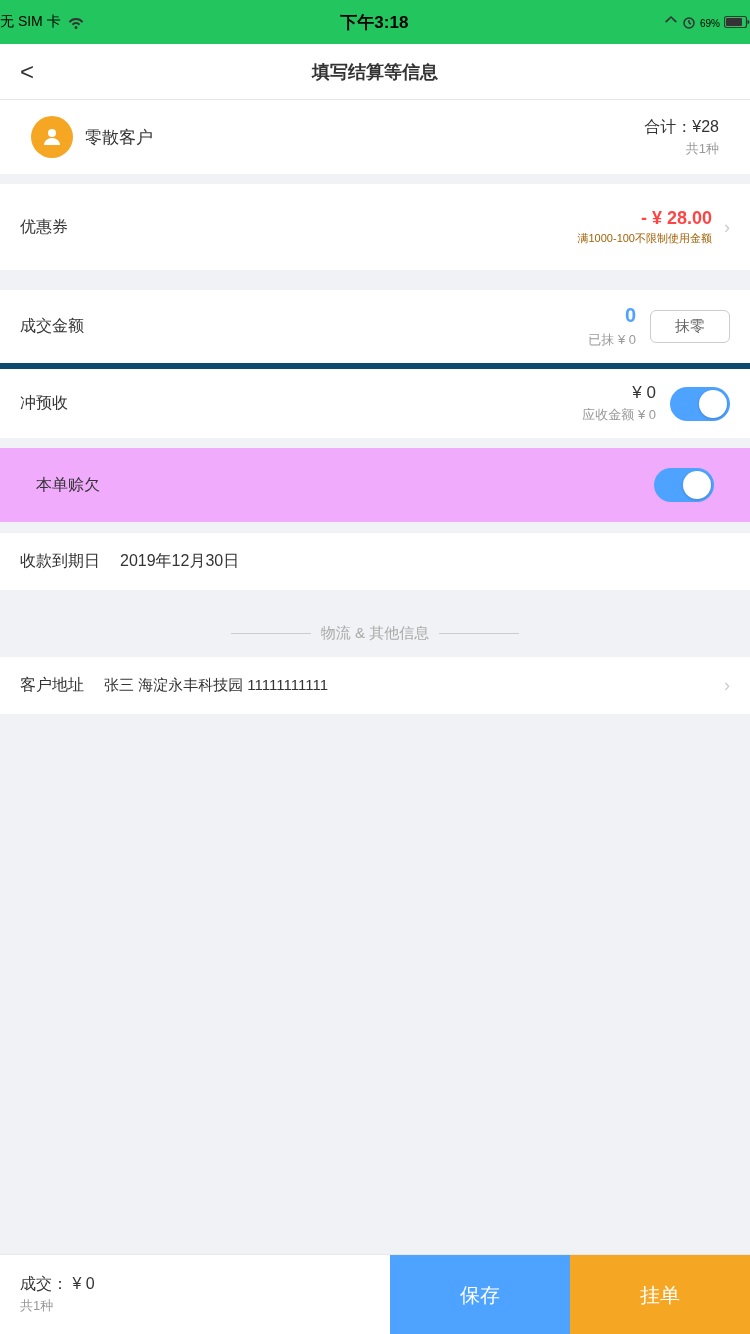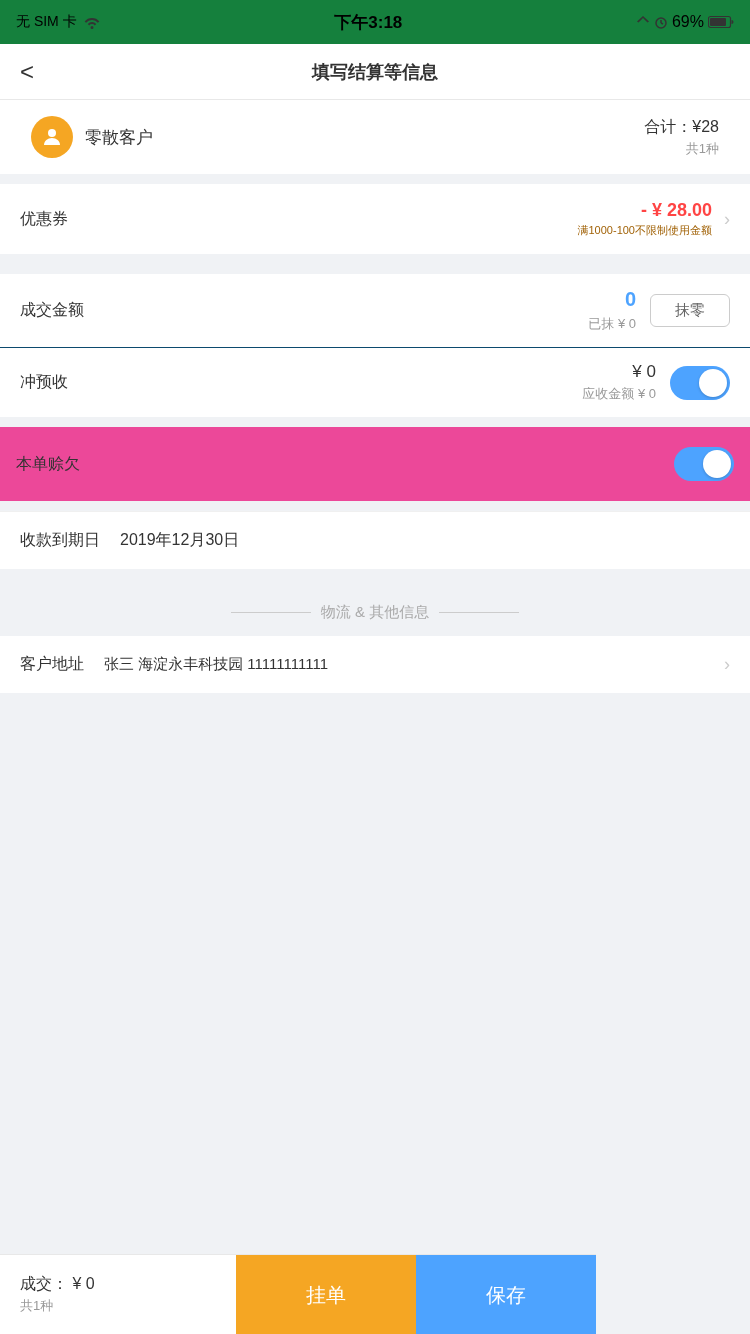--- a/index.html
+++ b/index.html
@@ -8,32 +8,32 @@
       font-family: -apple-system, 'PingFang SC', 'Helvetica Neue', sans-serif;
       background: #f0f2f5;
       width: 750px;
       min-height: 1334px;
       position: relative;
       overflow-x: hidden;
     }
 
     
     .status-bar {
-      background: #15803d;
+      background: #22c55e;
       height: 44px;
       display: flex;
       align-items: center;
       justify-content: space-between;
-      padding: 0 16px;
+      padding: 0 0;
       font-size: 15px;
       font-weight: 500;
     }
     .status-left { display: flex; align-items: center; gap: 6px; font-size: 14px; }
     .status-center { font-size: 17px; font-weight: 600; }
-    .status-right { display: flex; align-items: center; gap: 4px; font-size: 16px; }
+    .status-right { display: flex; align-items: flex-end; gap: 4px; font-size: 10px; }
 
     
     .nav-bar {
       background: #fff;
       height: 56px;
       display: flex;
       align-items: center;
       justify-content: center;
       position: relative;
       border-bottom: 1px solid #e8e8e8;
@@ -131,21 +131,21 @@
       text-align: right;
     }
 
     
     .deal-row {
       padding: 14px 20px;
       display: flex;
       align-items: center;
       justify-content: space-between;
       background: #fff;
-      border-bottom: 1px solid #0c4a6e;
+      border-bottom: 6px solid #0c4a6e;
     }
     .deal-value-area {
       display: flex;
       align-items: center;
       gap: 14px;
     }
     .deal-number {
       font-size: 20px;
       color: #4da3ff;
       font-weight: 600;
@@ -211,25 +211,25 @@
       background: #fff;
       border-radius: 50%;
       position: absolute;
       top: 3px;
       right: 3px;
       box-shadow: 0 1px 3px rgba(0,0,0,0.2);
     }
 
     
     .debit-row {
-      padding: 20px 16px;
+      padding: 20px 36px;
       display: flex;
       align-items: center;
       justify-content: space-between;
-      background: #ec4899;
+      background: #f0abfc;
     }
 
     
     .due-row {
       padding: 18px 20px;
       background: #fff;
       display: flex;
       align-items: center;
       gap: 20px;
     }
@@ -290,21 +290,21 @@
     
     .empty-area {
       background: #f0f2f5;
       height: 200px;
     }
 
     
     .bottom-bar {
       position: fixed;
       bottom: 0;
-      width: 596px;
+      width: 750px;
       height: 80px;
       display: flex;
       background: #fff;
       border-top: 1px solid #e8e8e8;
     }
     .bottom-info {
       flex: 1;
       display: flex;
       flex-direction: column;
       justify-content: center;
@@ -384,21 +384,21 @@
         </svg>
       </div>
       <span class="customer-name">零散客户</span>
     </div>
     <div class="customer-right">
       <div class="total-price">合计：¥28</div>
       <div class="total-count">共1种</div>
     </div>
   </div>
 
-  <div class="section" style="padding: 16px 20px; display:flex; align-items:center; justify-content:space-between;">
+  <div class="section" style="padding: 24px 20px; display:flex; align-items:center; justify-content:space-between;">
     <span class="row-label">优惠券</span>
     <div class="coupon-right" style="display:flex;align-items:center;gap:6px;">
       <div>
         <div class="coupon-value">- ¥ 28.00</div>
         <div class="row-sub">满1000-100不限制使用金额</div>
       </div>
       <span class="chevron">›</span>
     </div>
   </div>
 
@@ -463,15 +463,15 @@
 </div>
 
 <div class="bottom-bar">
   <div class="bottom-info">
     <div class="bottom-deal">
       <span>成交：</span>
       <span>¥ 0</span>
     </div>
     <div class="bottom-count">共1种</div>
   </div>
+  <div class="bottom-btn btn-save">保存</div>
   <div class="bottom-btn btn-hang">挂单</div>
-  <div class="bottom-btn btn-save">保存</div>
 </div>
 
 </body></html>

